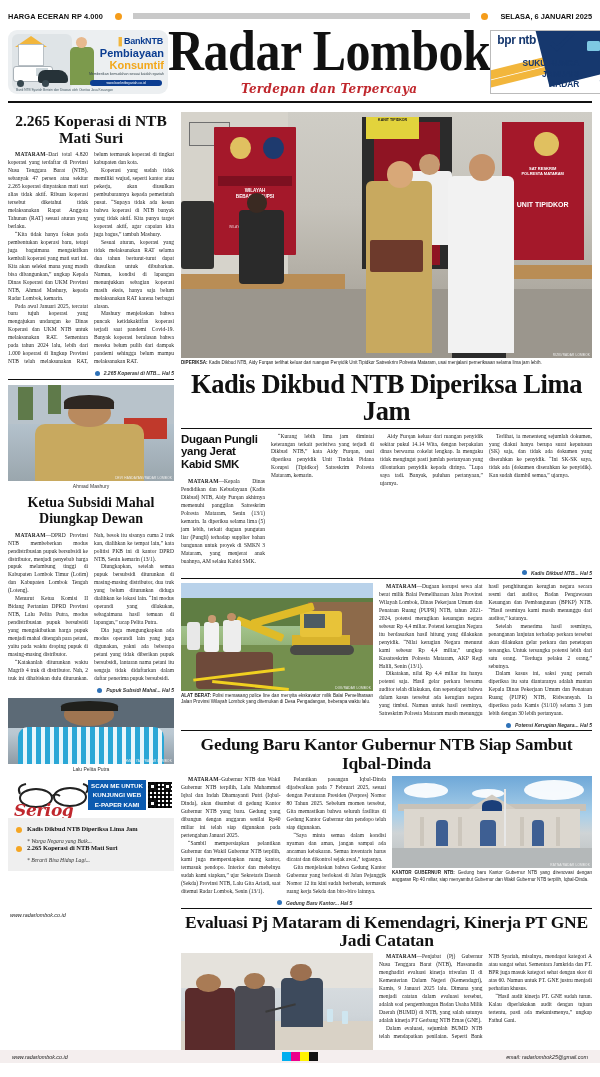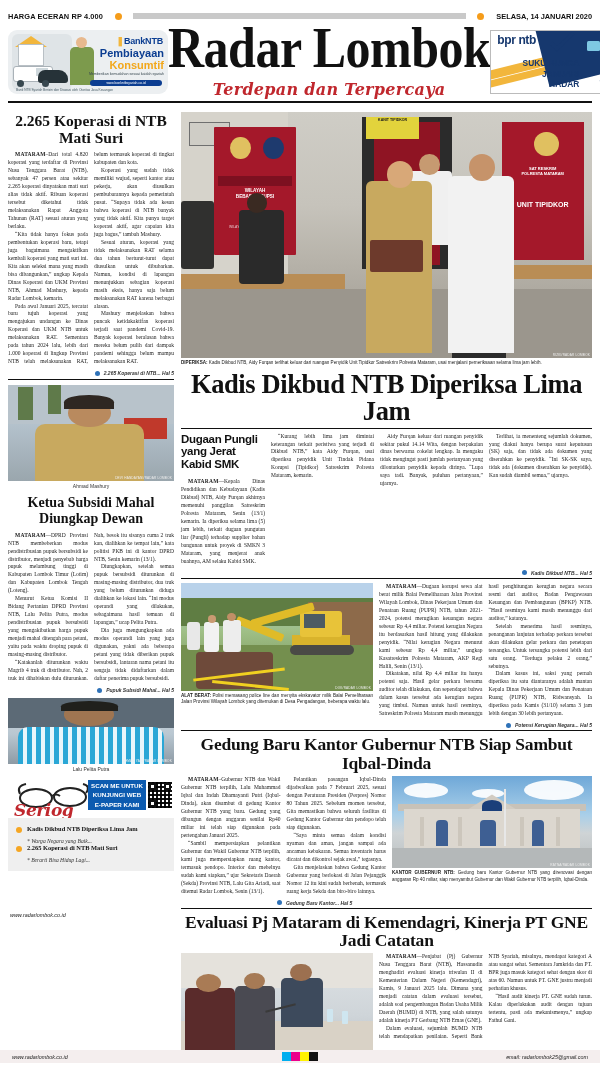--- a/index.html
+++ b/index.html
@@ -25,21 +25,21 @@
   .ad-left { width:160px; height:64px; flex:0 0 auto; position:relative; }
   .ad-right { width:132px; height:64px; flex:0 0 auto; position:relative; border:1px solid #bbb;}
   .nameplate { flex:1 1 auto; display:flex; flex-direction:column; align-items:center; justify-content:center; }
   .nameplate .title {
     font-family:"Liberation Serif", serif; font-weight:700;
     font-size:50px; line-height:.95; letter-spacing:-0.5px; color:#111;
     transform: scaleY(1.12); white-space:nowrap;
   }
   .nameplate .tagline {
     font-family:"DejaVu Serif", serif; font-style:italic; font-weight:700;
-    font-size:16px; color:#c0272d; margin-top:7px; letter-spacing:.3px;
+    font-size:12px; color:#c0272d; margin-top:7px; letter-spacing:.3px;
   }
   .masthead-rule { border-bottom:2.5px solid #111; margin-top:3px; }
 
   
   .adL-bg { position:absolute; inset:0; background:#eceff1; border-radius:9px; overflow:hidden; }
   .adL-card { position:absolute; left:4px; top:4px; width:60px; height:56px; background:#dfe4e7;
               border-radius:6px; }
   .adL-house { position:absolute; left:10px; top:14px; width:26px; height:22px; background:#fff;
                border:1px solid #b9c0c5;}
   .adL-roof { position:absolute; left:7px; top:6px; width:0;height:0;
@@ -238,21 +238,21 @@
 </head>
 <body>
 
 <div class="page">
 
   <div class="topbar">
     <span class="price-tag">HARGA ECERAN RP 4.000</span>
     <span class="dot-orange"></span>
     <span class="topbar-rule"></span>
     <span class="dot-orange"></span>
-    <span class="date-text">SELASA, 14 JANUARI 2020</span>
+    <span class="date-text">SELASA, 6 JANUARI 2025</span>
   </div>
 
   <div class="masthead">
 
     <div class="ad-left">
       <div class="adL-bg">
         <div class="adL-card"></div>
         <div class="adL-roof"></div>
         <div class="adL-house"></div>
         <div class="adL-truck"></div>

